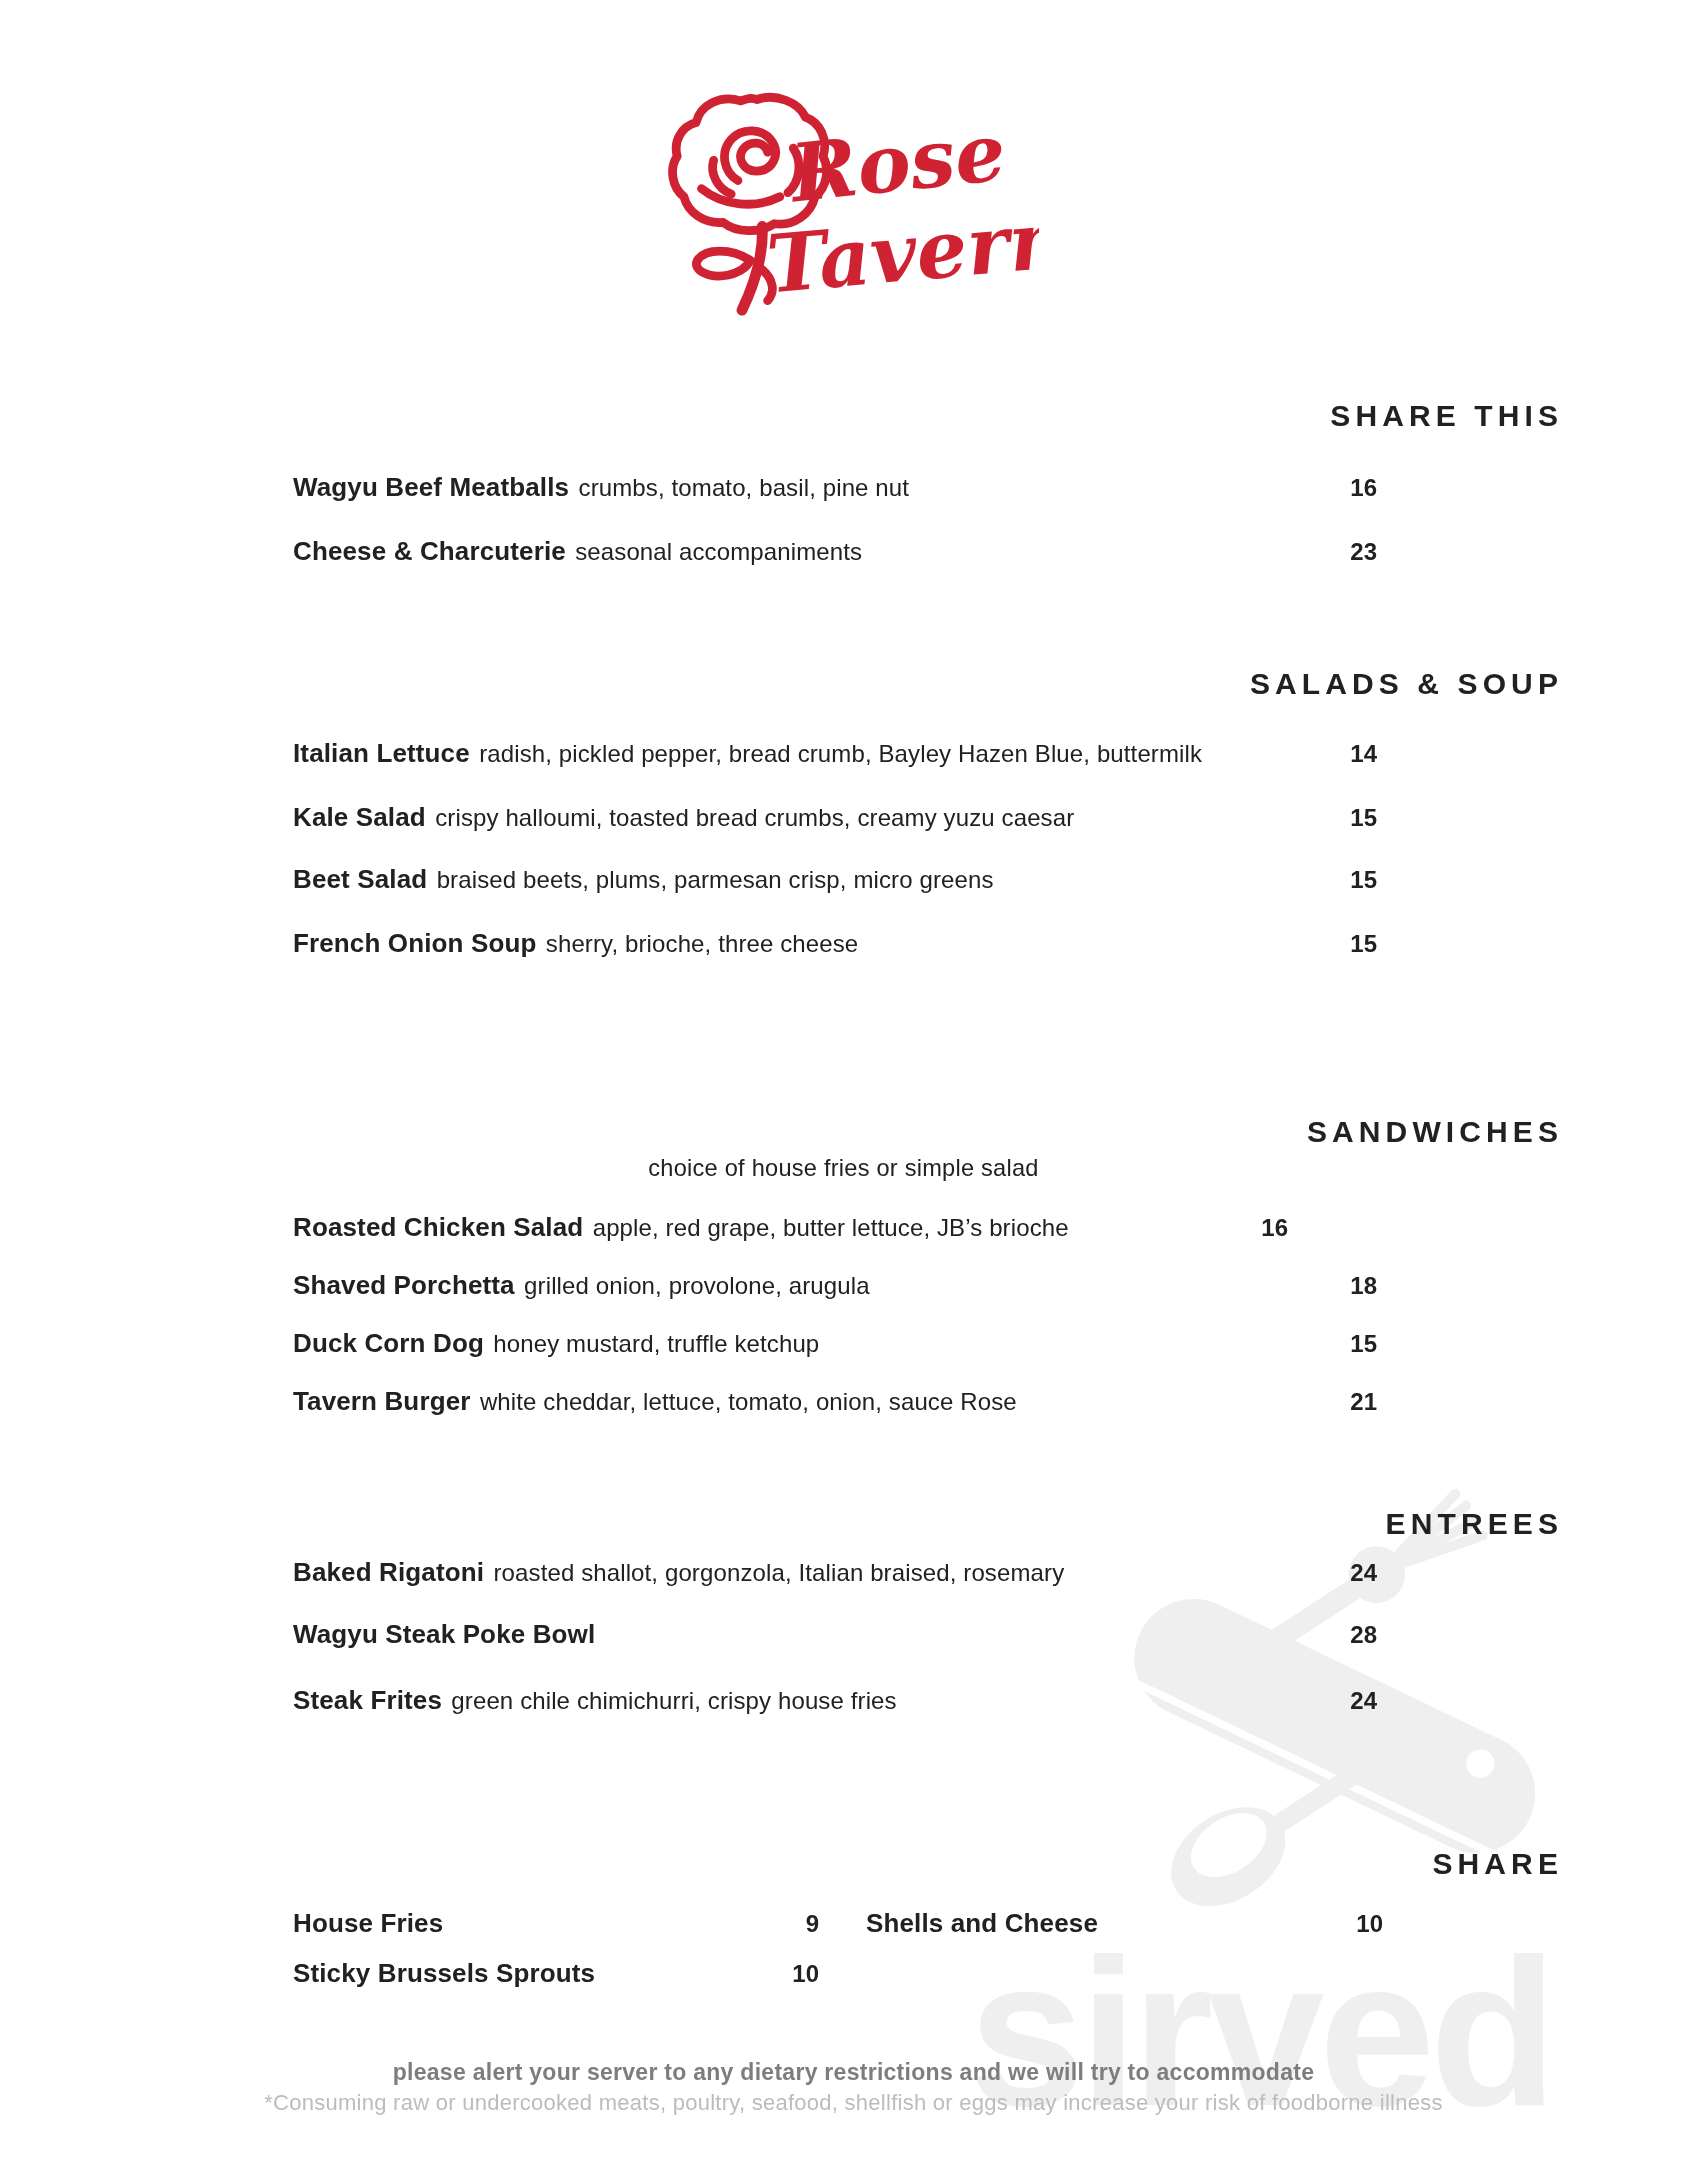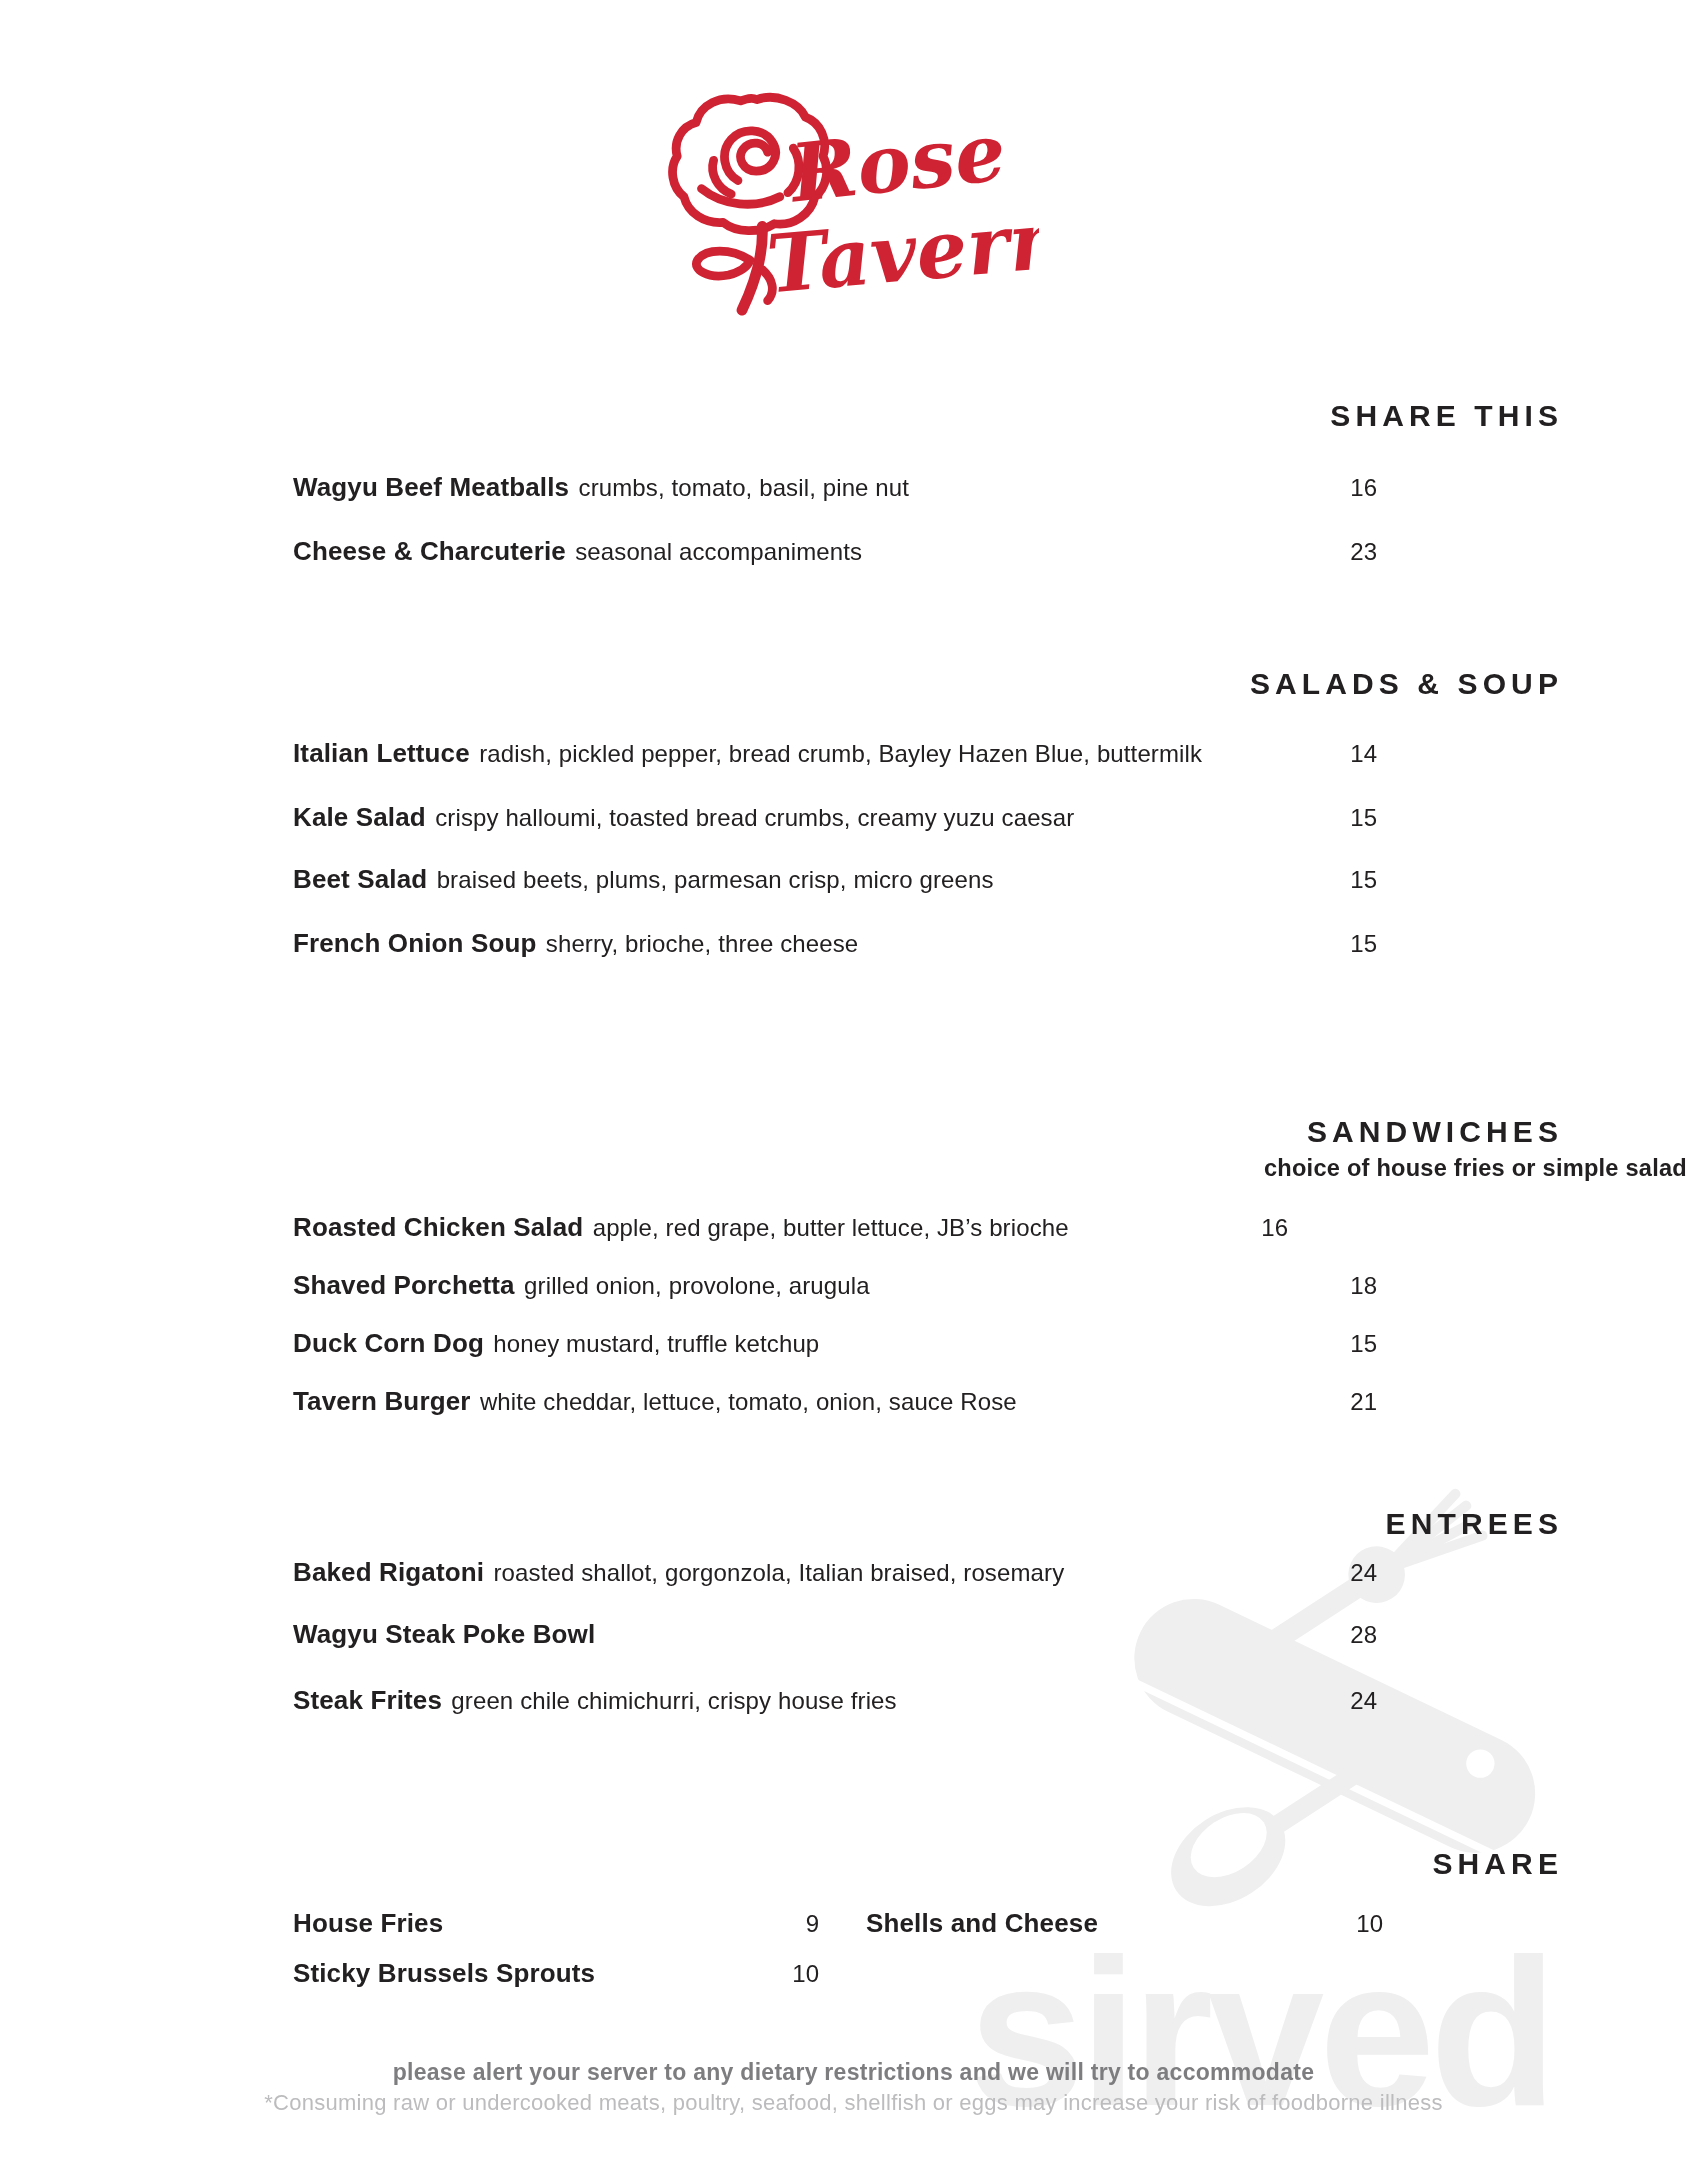--- a/index.html
+++ b/index.html
@@ -8,35 +8,35 @@
     font-family:"Liberation Sans",sans-serif;color:#232021;overflow:hidden;
   }
   .content{position:absolute;inset:0;z-index:2;}
   .watermark{position:absolute;left:911px;top:1471px;z-index:1;}
   .logo-svg{position:absolute;left:661px;top:86px;}
   .heading{
     position:absolute;left:0;width:1563px;text-align:right;
     font-size:30px;line-height:38px;font-weight:700;letter-spacing:0.17em;
   }
   .subtitle{
-    position:absolute;left:0;width:1687px;text-align:right;
-    font-size:23.6px;line-height:32px;font-weight:700;letter-spacing:0.01em;
+    position:absolute;left:0;width:1687px;text-align:center;
+    font-size:23.6px;line-height:32px;font-weight:400;letter-spacing:0.01em;
   }
   .row{
     position:absolute;left:293px;width:1084px;
     display:flex;align-items:baseline;line-height:35px;white-space:nowrap;
   }
   .row.narrow{width:995px;}
   .side-row{
     position:absolute;display:flex;align-items:baseline;line-height:35px;white-space:nowrap;
   }
   .name{font-weight:700;font-size:26px;letter-spacing:0.005em;}
   .desc{font-size:24px;margin-left:9.4px;letter-spacing:0.005em;}
   .grow{flex:1;}
-  .price{font-size:24px;margin-left:16px;font-weight:400;}
+  .price{font-size:24px;margin-left:16px;font-weight:700;}
   .note{
     position:absolute;left:0;top:2059px;width:1707px;text-align:center;
     font-size:23px;font-weight:700;color:#7d7d80;letter-spacing:0.012em;
   }
   .disclaimer{
     position:absolute;left:0;top:2090px;width:1707px;text-align:center;
     font-size:22px;font-weight:400;color:#bcbcbe;letter-spacing:0.012em;
   }
 </style>
 </head>

